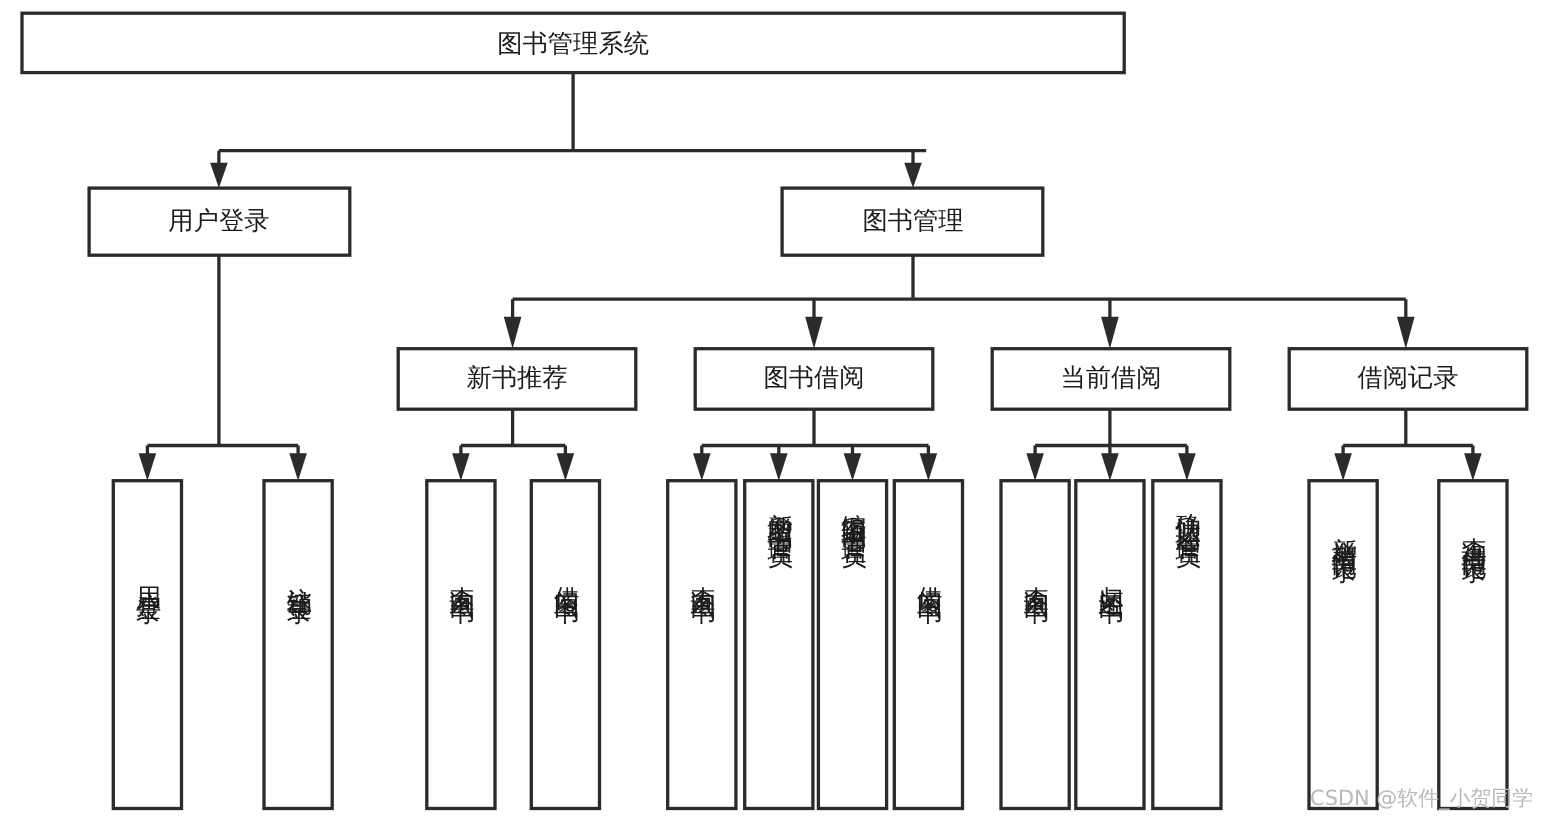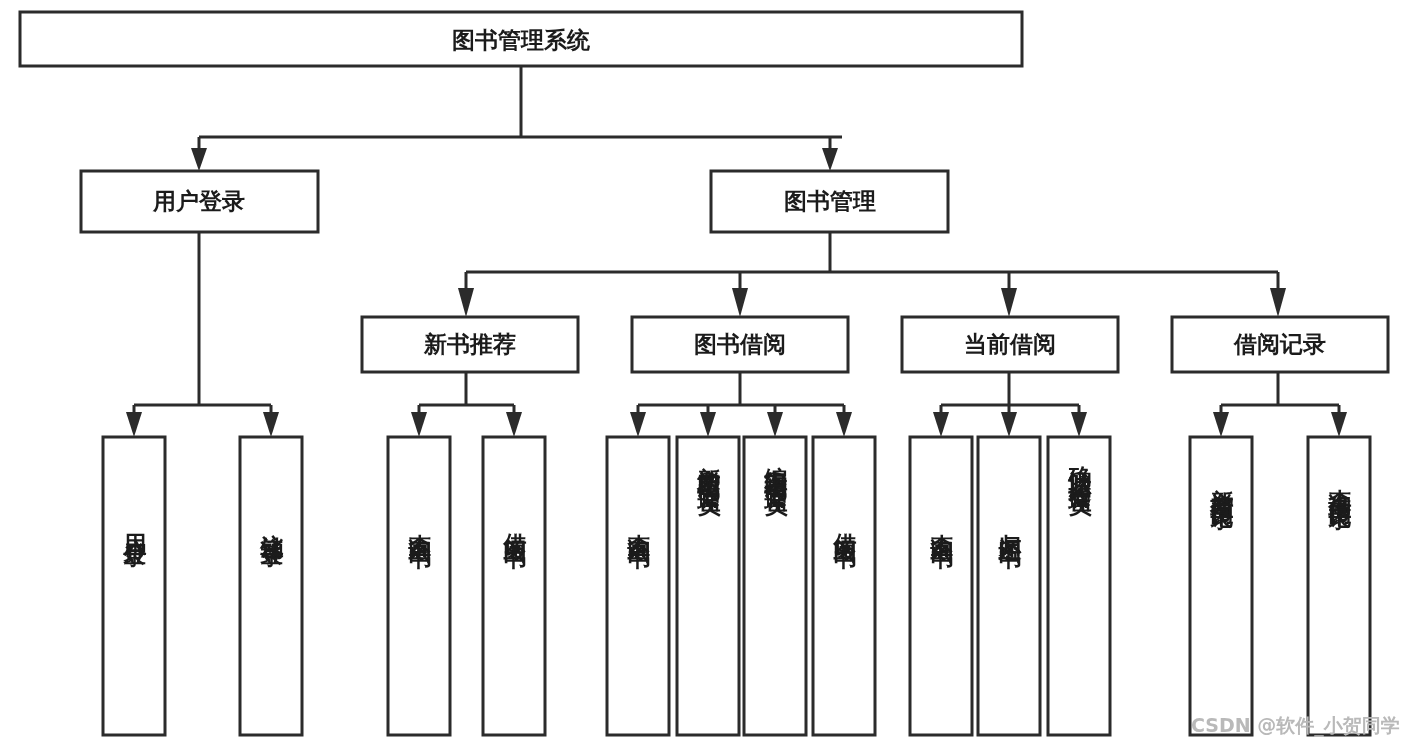--- a/index.html
+++ b/index.html
@@ -11,21 +11,20 @@
     width: 1405px;
     height: 747px;
     font-family: "DejaVu Sans", "Liberation Sans", sans-serif;
     overflow: hidden;
   }
   #diagram-root {
     position: relative;
     width: 1329px;
     height: 747px;
     background: #ffffff;
-    font-weight: bold;
   }
   svg.flow {
     position: absolute;
     left: 0;
     top: 0;
     width: 1405px;
     height: 747px;
     display: block;
   }
   .node-rect {

